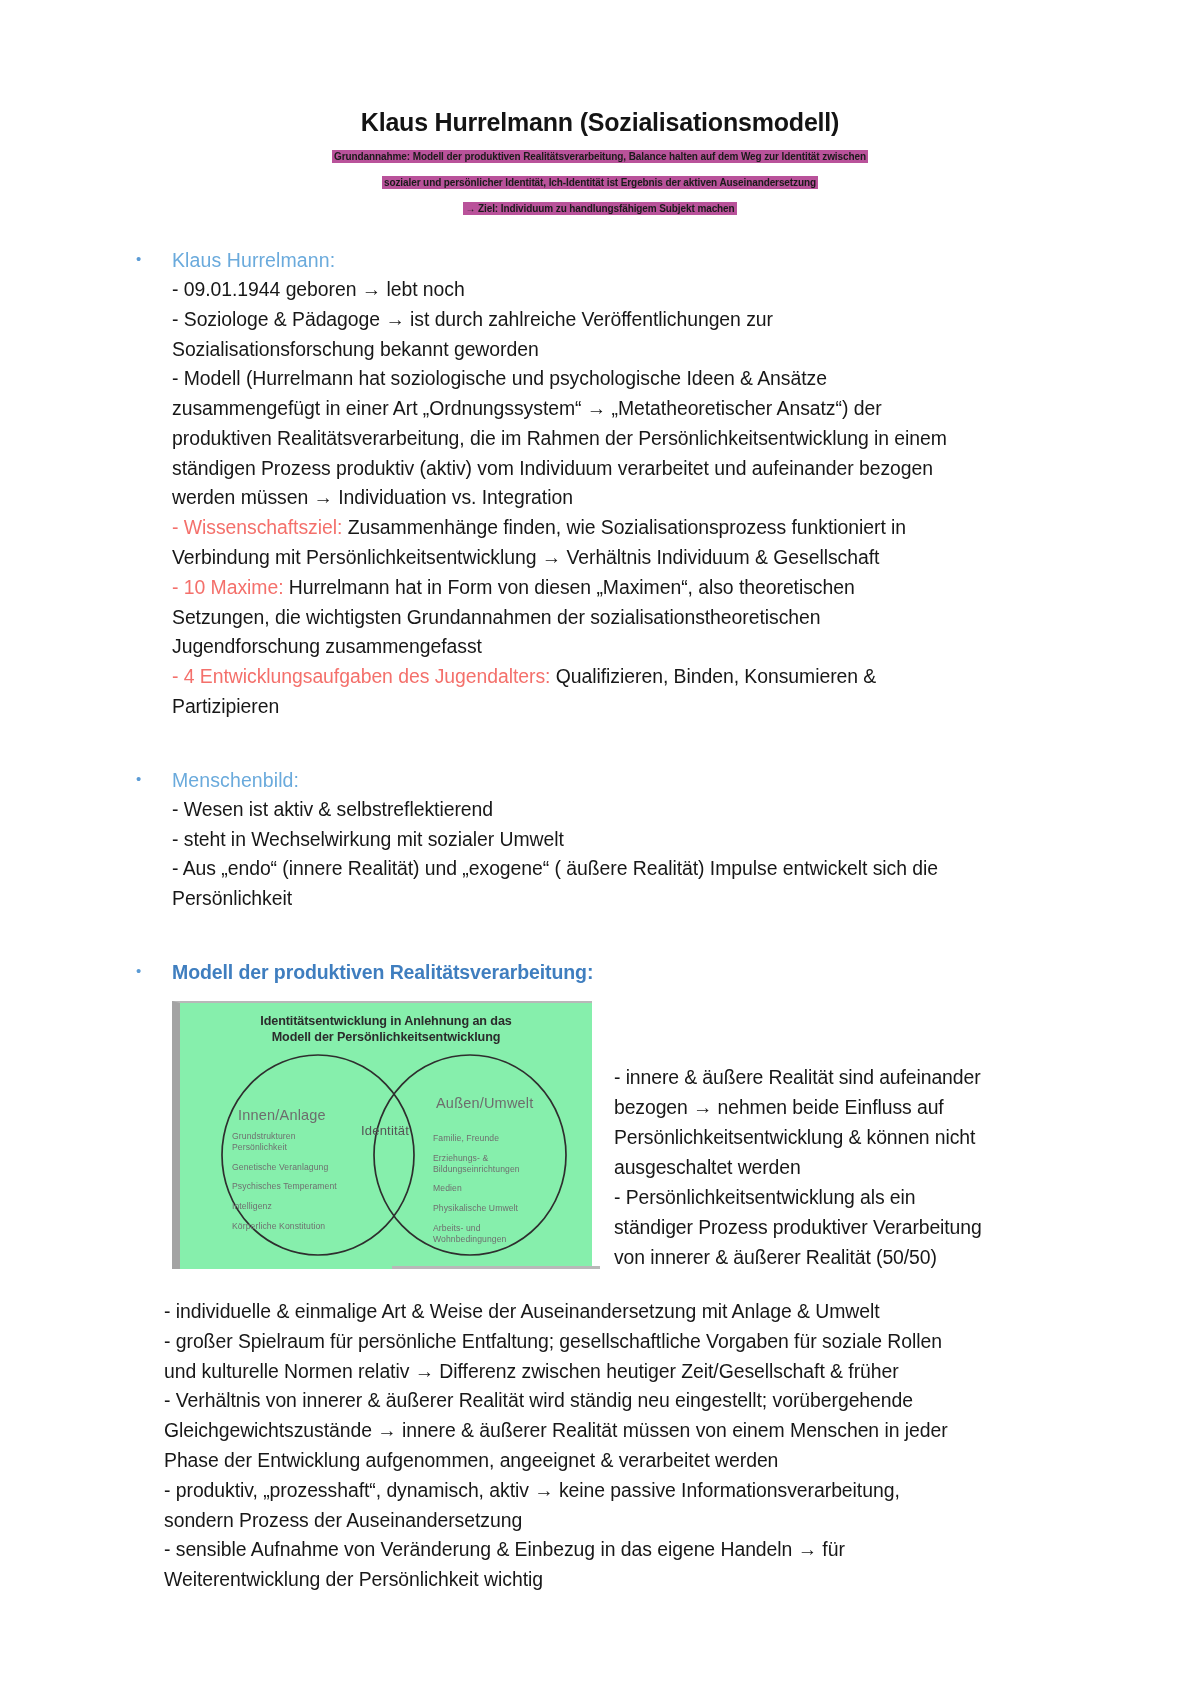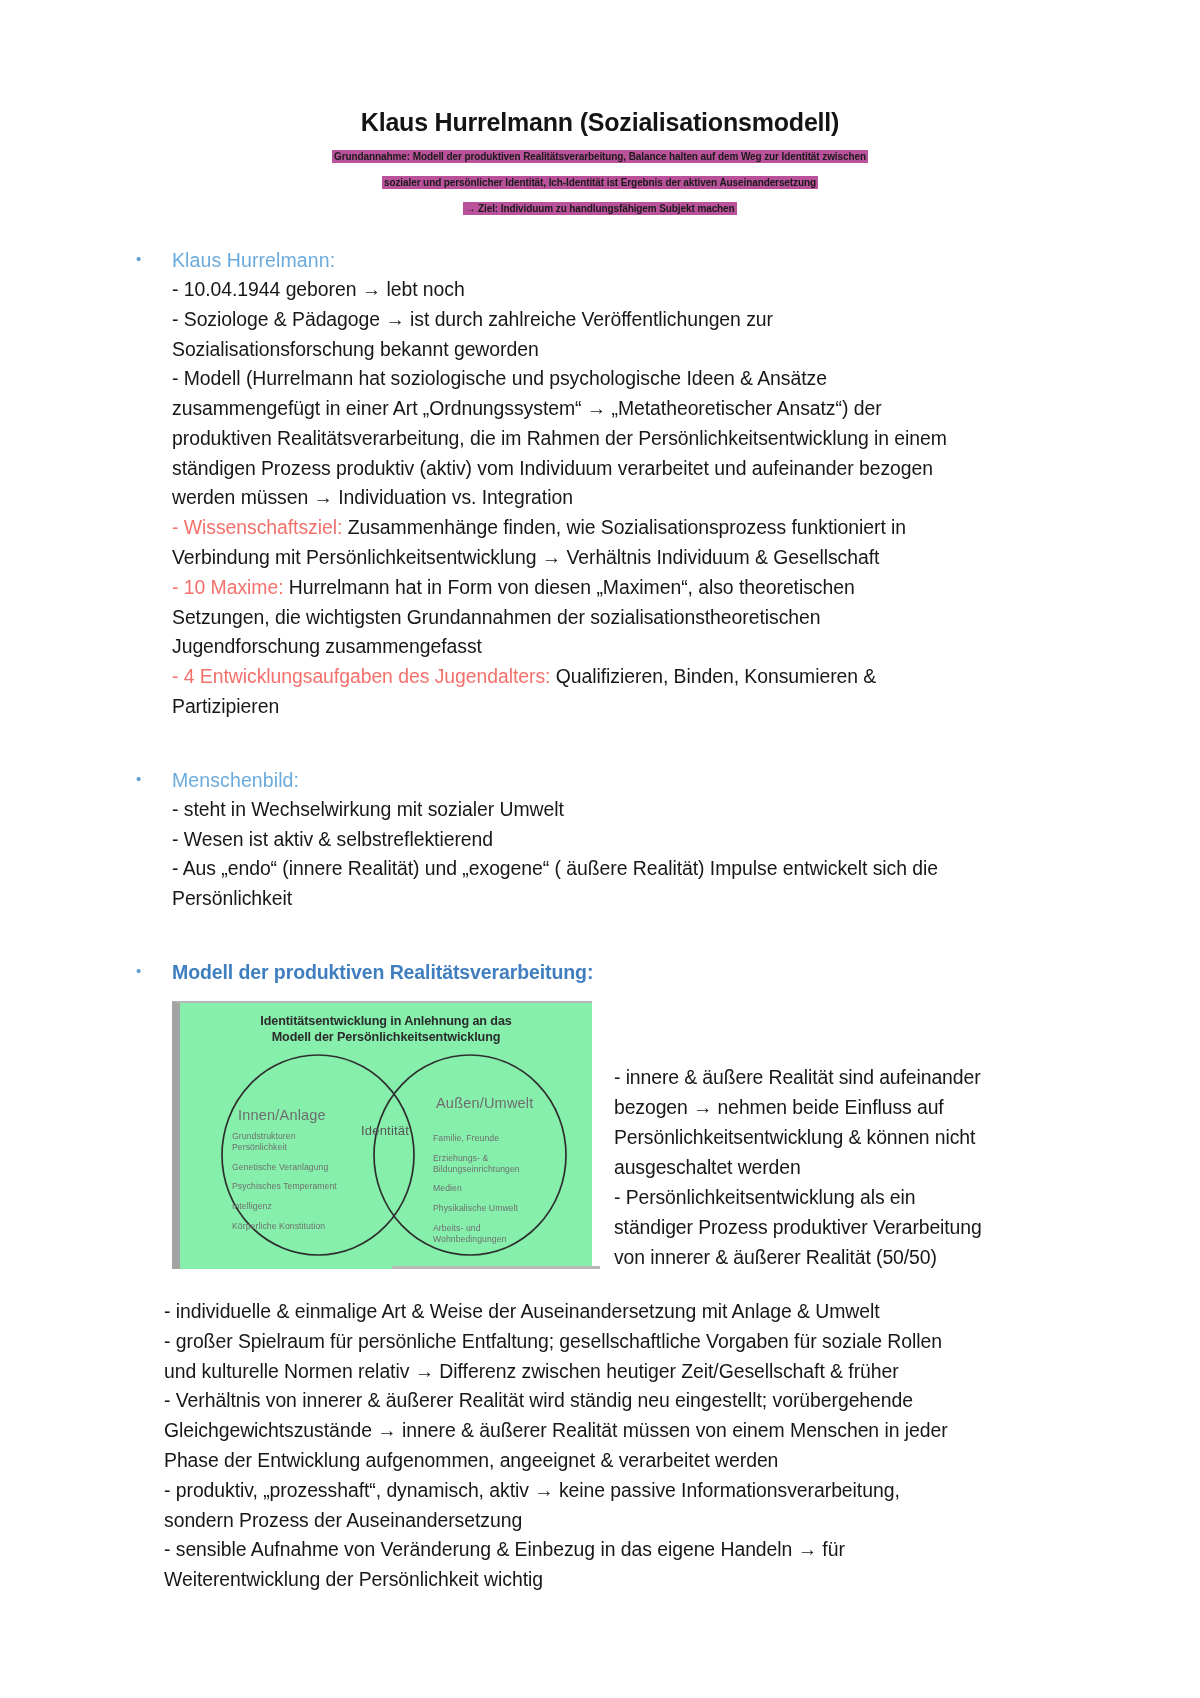--- a/index.html
+++ b/index.html
@@ -203,21 +203,21 @@
   </div>
 
   <div class="content">
 
     <div class="block">
       <div class="bullet-row">
         <div class="bullet-dot">•</div>
         <div class="bullet-heading">Klaus Hurrelmann:</div>
       </div>
       <div class="lines">
-        <div class="line">- 10.04.1944 geboren → lebt noch</div>
+        <div class="line">- 09.01.1944 geboren → lebt noch</div>
         <div class="line">- Soziologe &amp; Pädagoge → ist durch zahlreiche Veröffentlichungen zur</div>
         <div class="line">Sozialisationsforschung bekannt geworden</div>
         <div class="line">- Modell (Hurrelmann hat soziologische und psychologische Ideen &amp; Ansätze</div>
         <div class="line">zusammengefügt in einer Art „Ordnungssystem“ → „Metatheoretischer Ansatz“) der</div>
         <div class="line">produktiven Realitätsverarbeitung, die im Rahmen der Persönlichkeitsentwicklung in einem</div>
         <div class="line">ständigen Prozess produktiv (aktiv) vom Individuum verarbeitet und aufeinander bezogen</div>
         <div class="line">werden müssen → Individuation vs. Integration</div>
         <div class="line"><span class="lbl-red">- Wissenschaftsziel:</span><span> Zusammenhänge finden, wie Sozialisationsprozess funktioniert in</span></div>
         <div class="line">Verbindung mit Persönlichkeitsentwicklung → Verhältnis Individuum &amp; Gesellschaft</div>
         <div class="line"><span class="lbl-red">- 10 Maxime:</span><span> Hurrelmann hat in Form von diesen „Maximen“, also theoretischen</span></div>
@@ -229,22 +229,22 @@
     </div>
 
     <div class="spacer-lg"></div>
 
     <div class="block">
       <div class="bullet-row">
         <div class="bullet-dot">•</div>
         <div class="bullet-heading">Menschenbild:</div>
       </div>
       <div class="lines">
+        <div class="line">- Wesen ist aktiv &amp; selbstreflektierend</div>
         <div class="line">- steht in Wechselwirkung mit sozialer Umwelt</div>
-        <div class="line">- Wesen ist aktiv &amp; selbstreflektierend</div>
         <div class="line">- Aus „endo“ (innere Realität) und „exogene“ ( äußere Realität) Impulse entwickelt sich die</div>
         <div class="line">Persönlichkeit</div>
       </div>
     </div>
 
     <div class="spacer-lg"></div>
 
     <div class="block">
       <div class="bullet-row">
         <div class="bullet-dot">•</div>

